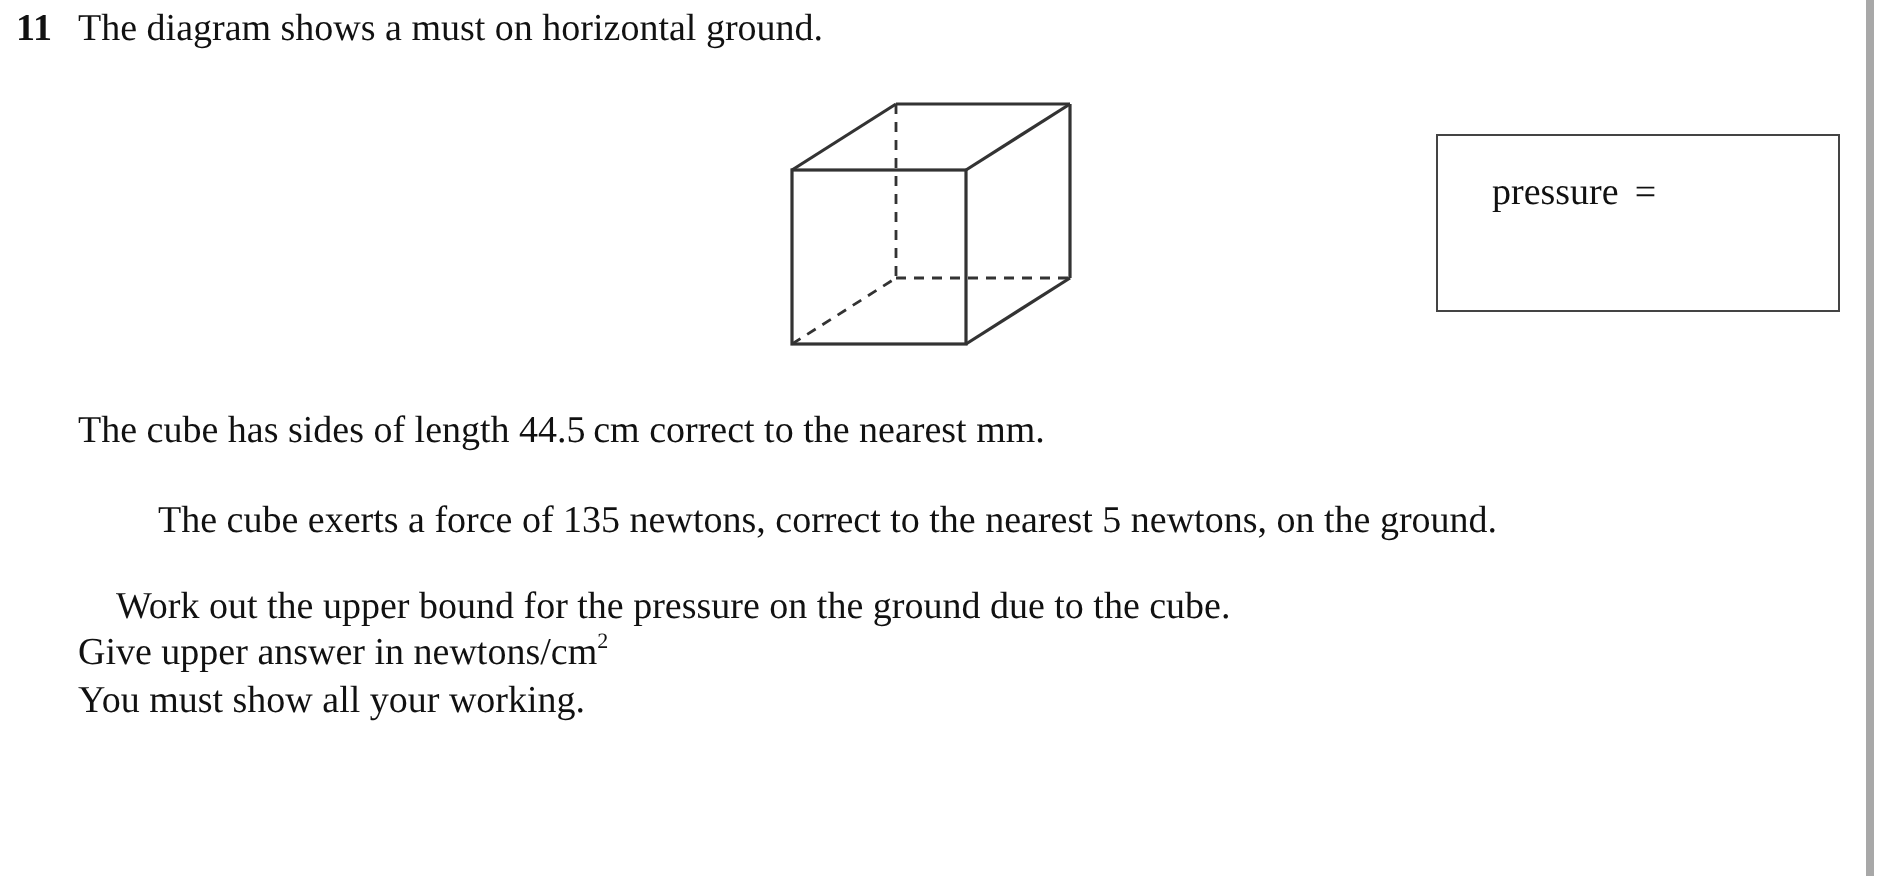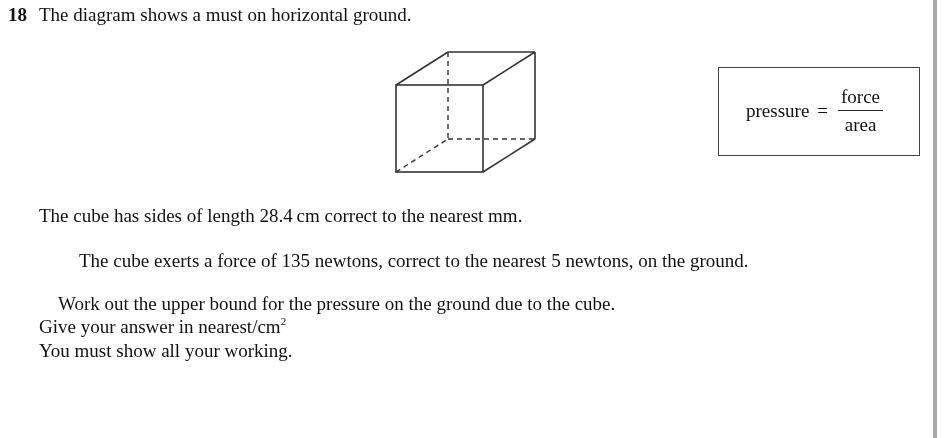--- a/index.html
+++ b/index.html
@@ -22,21 +22,21 @@
     .l2 { top: 250px; margin-left: 40px; }
     .l3 { top: 293px; margin-left: 19px; }
     .l4 { top: 316px; }
     .l5 { top: 340px; }
     sup { font-size: 11px; vertical-align: 8px; line-height: 0; }
     .right-bar { position: absolute; left: 933px; top: 0; width: 4px; height: 438px; background: #a8a8a8; }
   </style>
 </head>
 <body>
 
-<div class="qnum">18</div>
+<div class="qnum">11</div>
 <div class="intro">The diagram shows a must on horizontal ground.</div>
 
 <svg class="cube" width="950" height="438" viewBox="0 0 950 438">
   <g stroke="#333" stroke-width="1.6" fill="none">
 
     <rect x="396" y="85" width="87" height="87"></rect>
 
     <line x1="396" y1="85" x2="448" y2="52"></line>
     <line x1="448" y1="52" x2="535" y2="52"></line>
     <line x1="483" y1="85" x2="535" y2="52"></line>
@@ -48,26 +48,22 @@
     <line x1="448" y1="52" x2="448" y2="139"></line>
     <line x1="448" y1="139" x2="535" y2="139"></line>
     <line x1="396" y1="172" x2="448" y2="139"></line>
   </g>
 </svg>
 
 <div class="formula-box">
   <div class="formula">
     <span class="lhs">pressure</span>
     <span class="eq">=</span>
-    <span class="frac">
-      <span class="num">force</span>
-      <span class="den">area</span>
-    </span>
   </div>
 </div>
 
-<div class="line l1">The cube has sides of length 28.4 cm correct to the nearest mm.</div>
+<div class="line l1">The cube has sides of length 44.5 cm correct to the nearest mm.</div>
 <div class="line l2">The cube exerts a force of 135 newtons, correct to the nearest 5 newtons, on the ground.</div>
 <div class="line l3">Work out the upper bound for the pressure on the ground due to the cube.</div>
-<div class="line l4"><span>Give your answer in nearest/cm</span><sup>2</sup></div>
+<div class="line l4"><span>Give upper answer in newtons/cm</span><sup>2</sup></div>
 <div class="line l5">You must show all your working.</div>
 
 <div class="right-bar"></div>
 
 </body></html>

